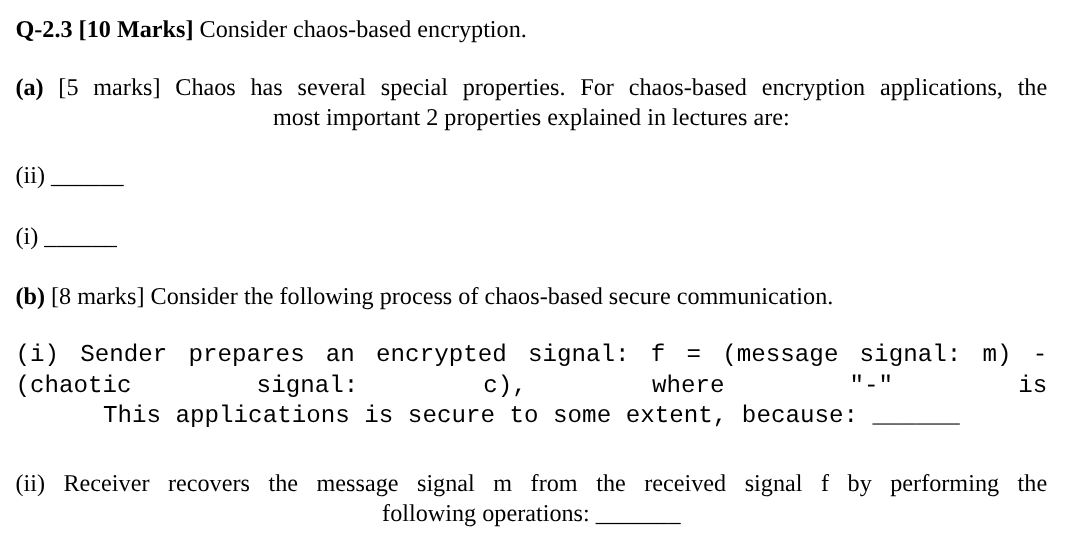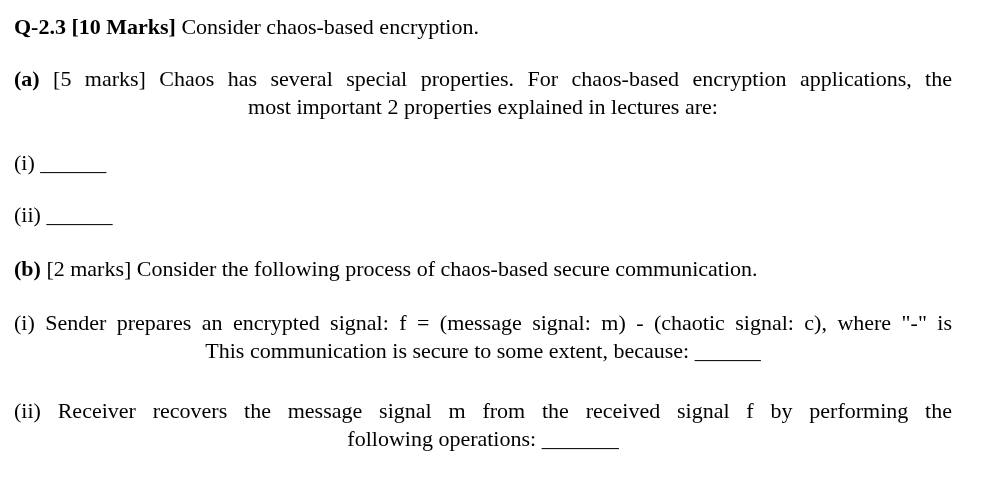--- a/index.html
+++ b/index.html
@@ -26,45 +26,45 @@
     text-align: justify;
     text-align-last: justify;
     -moz-text-align-last: justify;
   }
   .lastline { text-align: center; }
   .title    { margin: 0; }
   .part-a   { margin-top: 24px; }
   .item-i   { margin-top: 28px; }
   .item-ii  { margin-top: 24px; }
   .part-b   { margin-top: 26px; }
-  .para-bi  { margin-top: 26px; }
+  .para-bi  { margin-top: 26px; font-family: Liberation Mono, monospace; }
   .para-bii { margin-top: 32px; }
   .blank { letter-spacing: 0; white-space: nowrap; }
 </style>
 </head>
 <body>
 
 <div class="doc">
 
   <p class="para title"><span class="b">Q-2.3 [10 Marks]</span><span> Consider chaos-based encryption.</span></p>
 
   <div class="para part-a">
     <div class="jline"><span class="b">(a)</span><span> [5 marks] Chaos has several special properties. For chaos-based encryption applications, the</span></div>
     <div class="lastline">most important 2 properties explained in lectures are:</div>
   </div>
 
+  <p class="para item-ii"><span>(ii) </span><span class="blank">______</span></p>
+
   <p class="para item-i"><span>(i) </span><span class="blank">______</span></p>
 
-  <p class="para item-ii"><span>(ii) </span><span class="blank">______</span></p>
-
-  <p class="para part-b"><span class="b">(b)</span><span> [2 marks] Consider the following process of chaos-based secure communication.</span></p>
+  <p class="para part-b"><span class="b">(b)</span><span> [8 marks] Consider the following process of chaos-based secure communication.</span></p>
 
   <div class="para para-bi">
     <div class="jline">(i) Sender prepares an encrypted signal: f = (message signal: m) - (chaotic signal: c), where "-" is</div>
-    <div class="lastline"><span>This communication is secure to some extent, because: </span><span class="blank">______</span></div>
+    <div class="lastline"><span>This applications is secure to some extent, because: </span><span class="blank">______</span></div>
   </div>
 
   <div class="para para-bii">
     <div class="jline">(ii) Receiver recovers the message signal m from the received signal f by performing the</div>
     <div class="lastline"><span>following operations:  </span><span class="blank">_______</span></div>
   </div>
 
 </div>
 
 </body></html>

